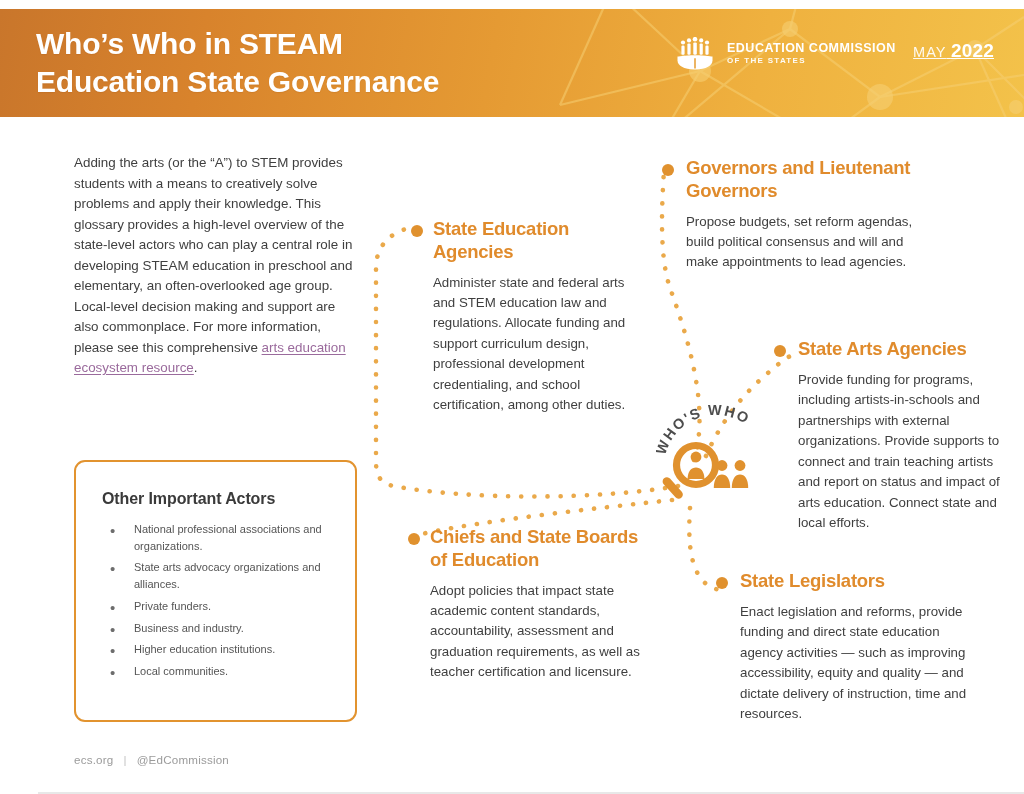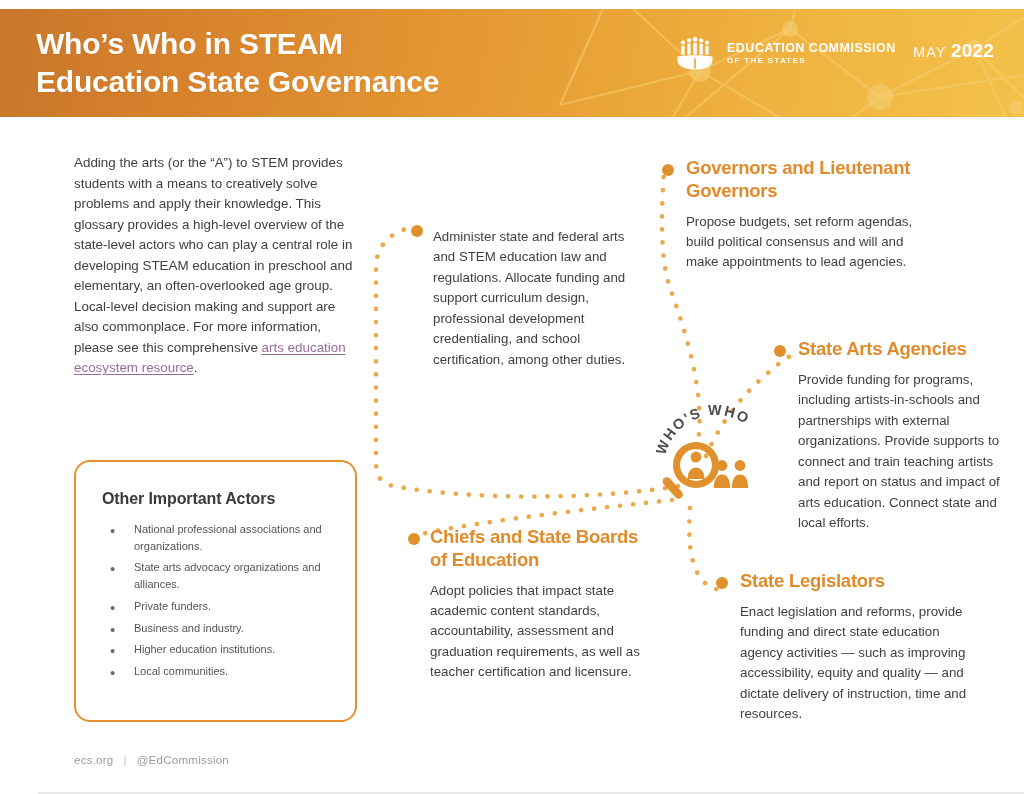--- a/index.html
+++ b/index.html
@@ -39,42 +39,42 @@
     display:block; font-size:12.5px; font-weight:bold;
     letter-spacing:.5px;
   }
   .logo-text .l2 {
     display:block; font-size:8px; font-weight:bold;
     letter-spacing:1.3px; margin-top:2px; opacity:.95;
   }
 
   .date-wrap {
     position:absolute; right:30px; top:31px;
-    color:#fff; white-space:nowrap;
+    color:#fff; white-space:nowrap;text-decoration:underline;
   }
   .date-month { font-size:14.5px; font-weight:normal; letter-spacing:1px; opacity:.92; }
   .date-year  { font-size:19px; font-weight:bold; letter-spacing:.2px; }
 
   
   .canvas { position:absolute; left:0; top:108px; width:1024px; height:686px;margin-left:38px; }
   .connectors { position:absolute; left:0; top:0; width:1024px; height:686px; pointer-events:none; }
 
   
   .intro {
     position:absolute; left:36px; top:45px; width:286px;
     font-size:13.4px; line-height:1.53; color:#3f3f3f;
   }
   .intro a.link {
     color:#9a6a9c; text-decoration:underline; text-underline-offset:2px;
   }
 
   
   .actors-box {
     position:absolute; left:36px; top:352px; width:283px; height:262px;
-    border:2.2px solid #e2932f; border-radius:16px;
+    border:2.2px solid #e2932f; border-radius:11px;
     padding:28px 22px 10px 26px;
   }
   .actors-title {
     font-size:16px; font-weight:bold; color:#3a3a3a; margin-bottom:13px;
     letter-spacing:-0.1px;
   }
   .actors-list { list-style:none; }
   .actors-list li {
     position:relative; padding-left:32px; margin-bottom:5px;
     font-size:11px; line-height:1.52; color:#555555;
@@ -217,20 +217,21 @@
       <li>State arts advocacy organizations and alliances.</li>
       <li>Private funders.</li>
       <li>Business and industry.</li>
       <li>Higher education institutions.</li>
       <li>Local communities.</li>
     </ul>
   </div>
 
   <div class="node" id="node-sea">
     <span class="node-dot"></span>
+    <div class="node-title">State Education Agencies</div>
     <div class="node-body">Administer state and federal arts and STEM education law and regulations. Allocate funding and support curriculum design, professional development credentialing, and school certification, among other duties.</div>
   </div>
 
   <div class="node" id="node-gov">
     <span class="node-dot"></span>
     <div class="node-title">Governors and Lieutenant Governors</div>
     <div class="node-body">Propose budgets, set reform agendas, build political consensus and will and make appointments to lead agencies.</div>
   </div>
 
   <div class="node" id="node-arts">

